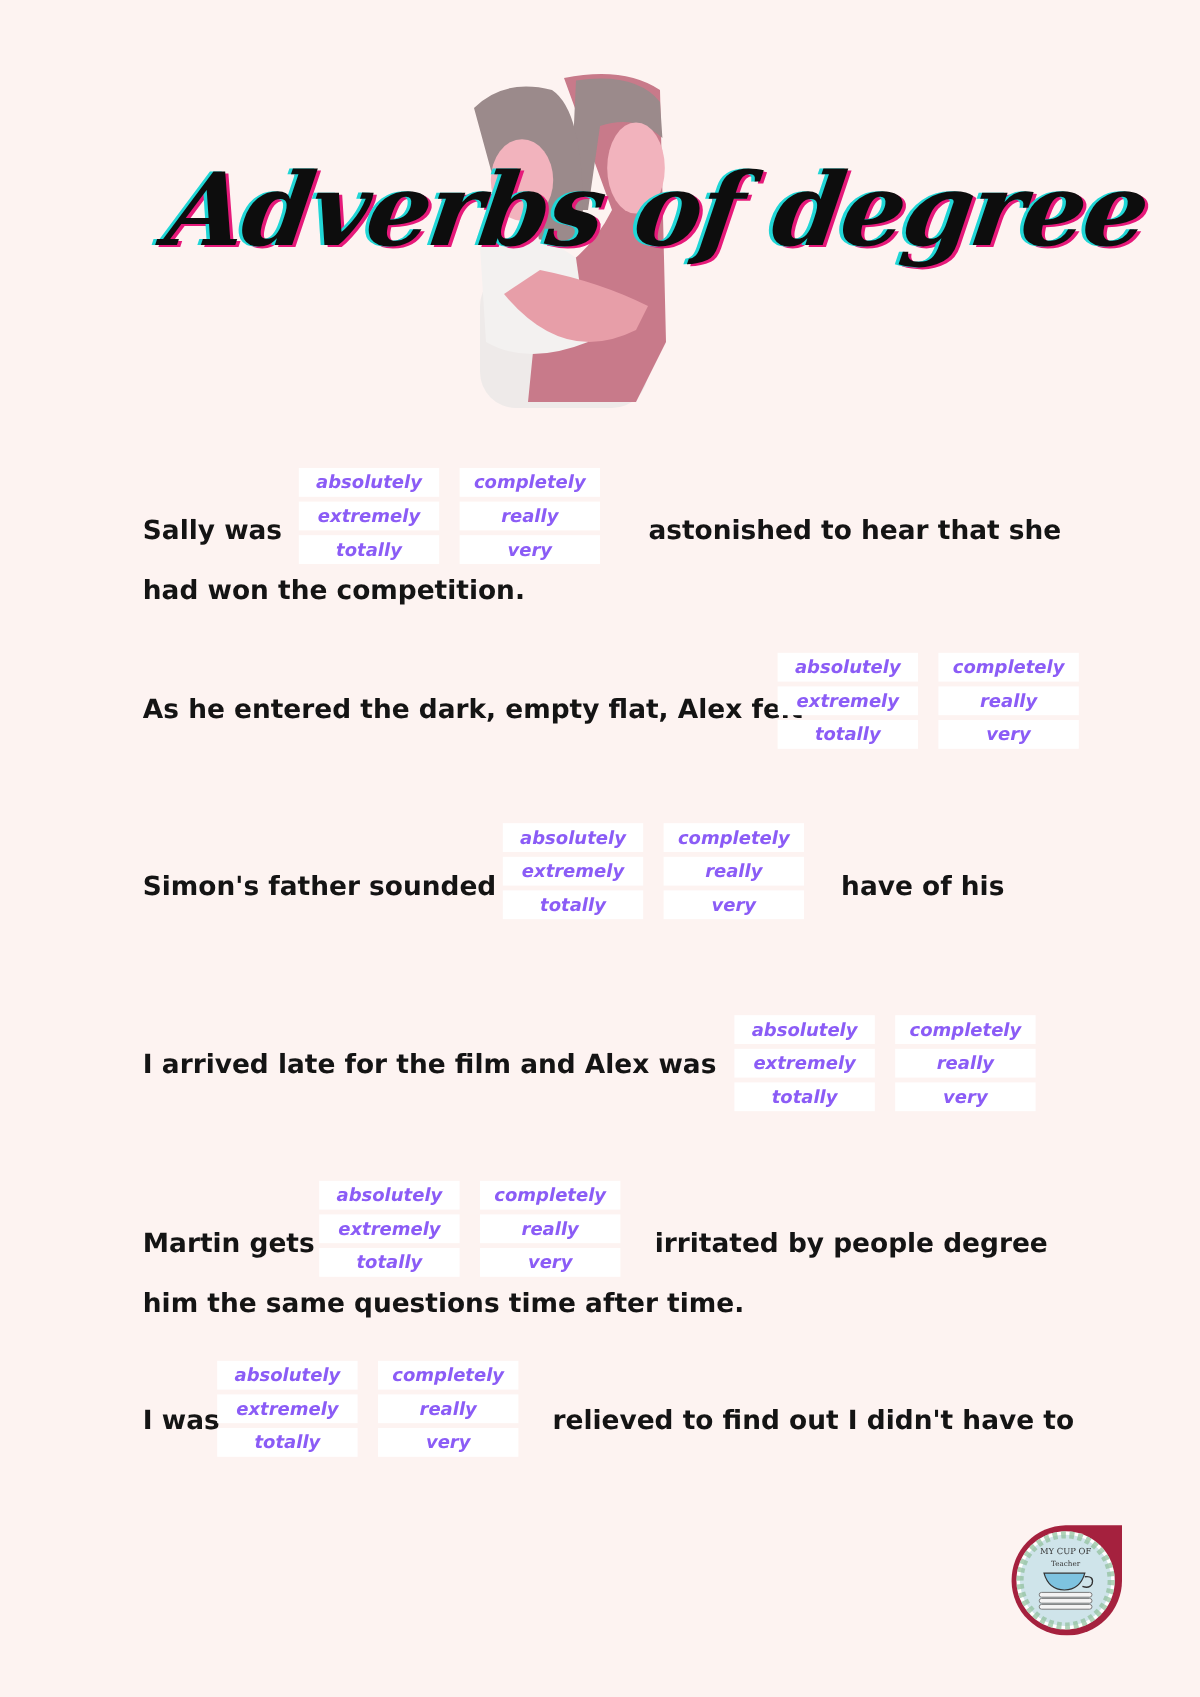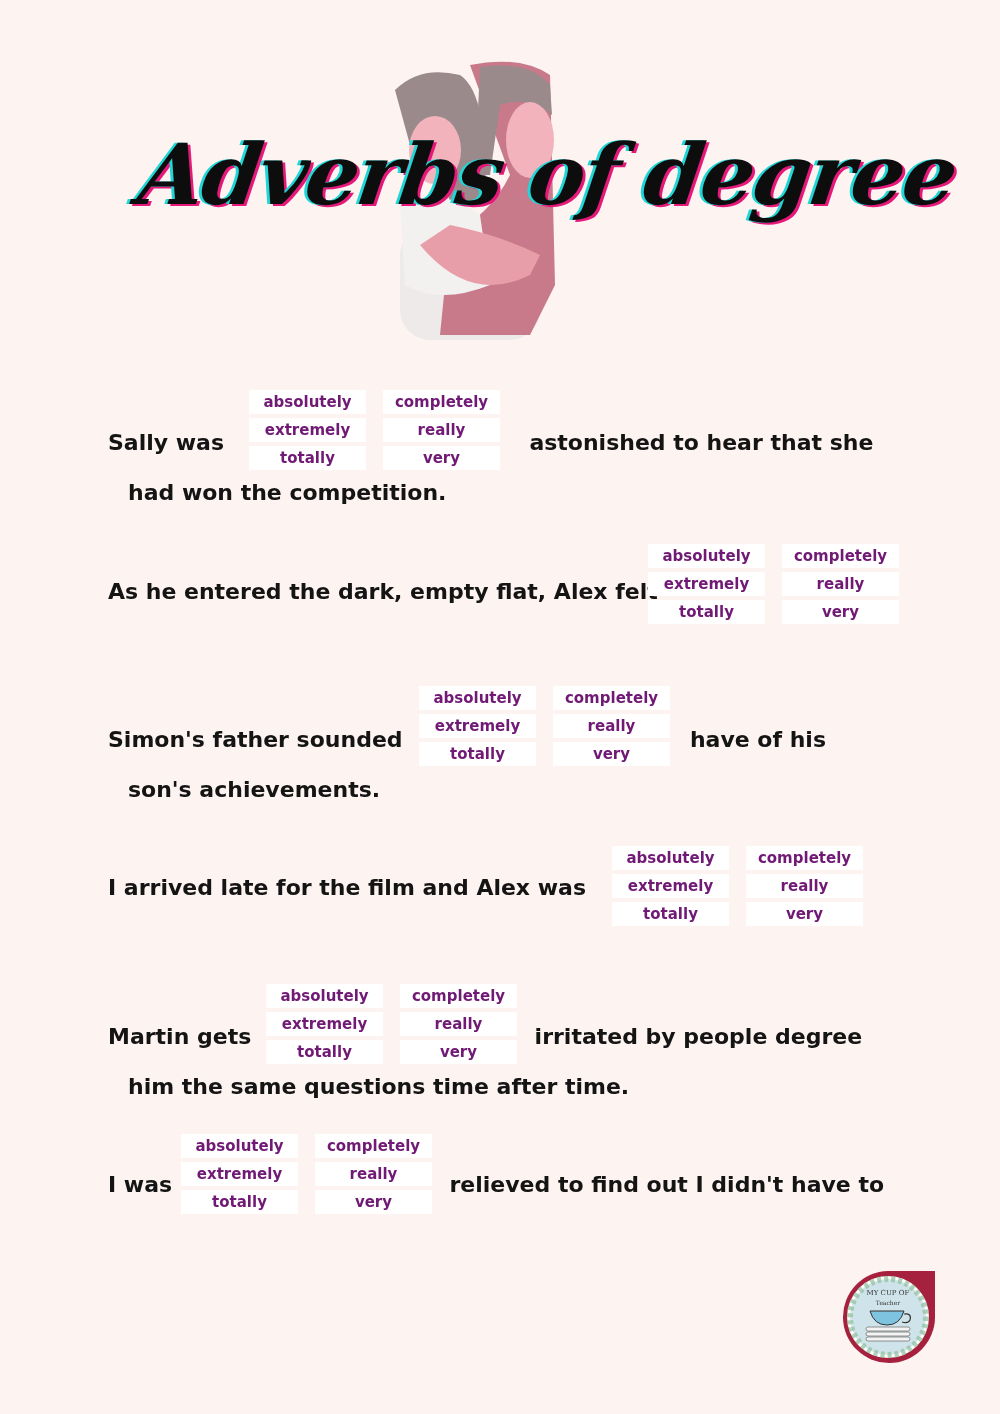--- a/index.html
+++ b/index.html
@@ -16,39 +16,40 @@
     position: absolute; left: 140px; top: 125px; width: 690px;
     font-family: "DejaVu Serif", "Liberation Serif", serif;
     font-style: italic; font-weight: bold;
     font-size: 84px; letter-spacing: -2px;
     color: #0d0d0d;
     text-shadow: -3px 0 0 #20d6d6, 3px 2px 0 #e6197a;
     white-space: nowrap;
     transform: skewX(-8deg);
   }
   .sentence {
-    position: absolute; left: 108px;
+    position: absolute; left: 119px;
     font-size: 22px; font-weight: bold; line-height: 50px;
     white-space: nowrap;
   }
-  .line2 { display: block; margin-left: 20px; }
+  .line2 { display: block; }
   .options {
     position: absolute;
     display: grid;
     grid-template-columns: 117px 117px;
     column-gap: 17px;
     grid-template-rows: 24px 24px 24px;
     row-gap: 4px;
   }
   .opt {
     background: #ffffff;
     font-size: 15px; font-weight: bold;
     text-align: center; line-height: 24px;
     cursor: pointer;
-    color: #701a75;
+    color: #8b5cf6;
+    font-style: italic;
   }
   .logo { position: absolute; left: 838px; top: 1267px; width: 100px; height: 96px; }
 </style>
 </head>
 <body>
 
 <svg class="header-art" viewBox="0 0 200 290">
   <rect x="20" y="170" width="140" height="115" rx="30" fill="#eeeae9"></rect>
   <path d="M90 10 Q140 0 170 20 L175 230 L150 280 L60 280 L70 180 Q110 160 130 120 Z" fill="#c87a8a"></path>
   <path d="M100 12 Q150 5 170 30 L172 60 Q150 40 120 50 L110 120 L95 120 Z" fill="#9b8a8b"></path>
@@ -85,21 +86,20 @@
   <div class="opt">extremely</div>
   <div class="opt">really</div>
   <div class="opt">totally</div>
   <div class="opt">very</div>
 </div>
 
 <div class="sentence" style="top:715px;">
   <span>Simon's father sounded</span>
   <span style="display:inline-block;width:272px;"></span>
   <span>have of his</span>
-  <span class="line2">son's achievements.</span>
 </div>
 <div class="options" style="left:419px;top:686px;">
   <div class="opt">absolutely</div>
   <div class="opt">completely</div>
   <div class="opt">extremely</div>
   <div class="opt">really</div>
   <div class="opt">totally</div>
   <div class="opt">very</div>
 </div>
 

